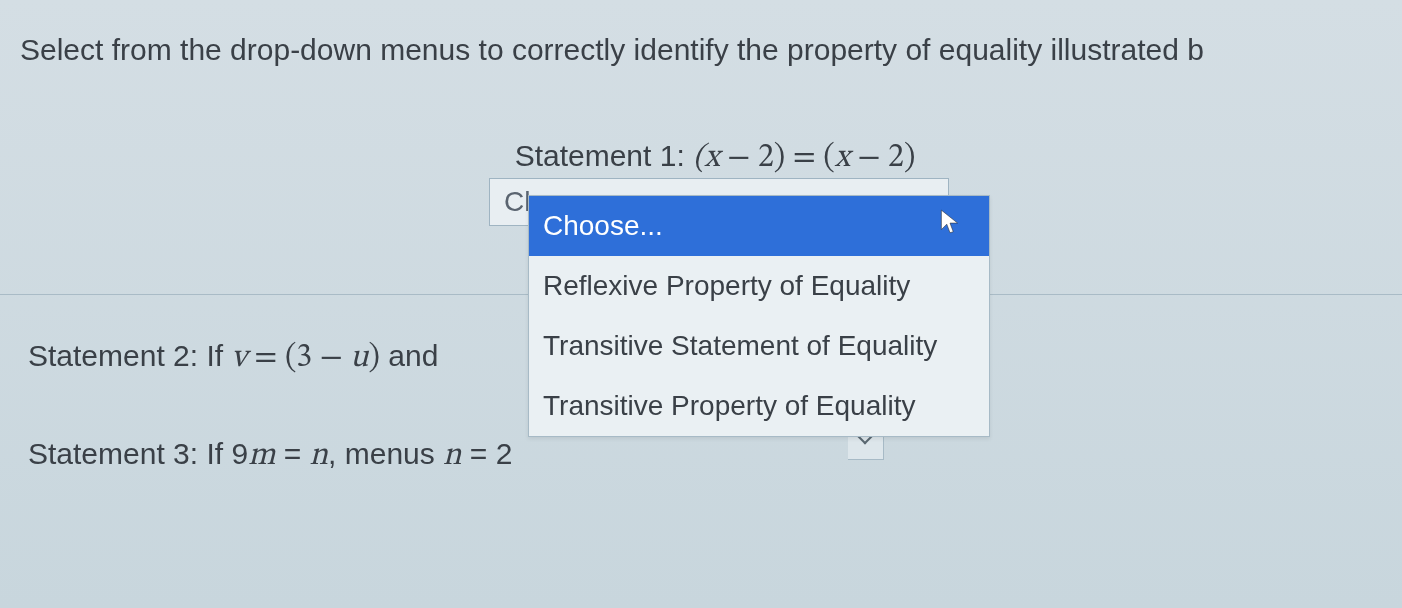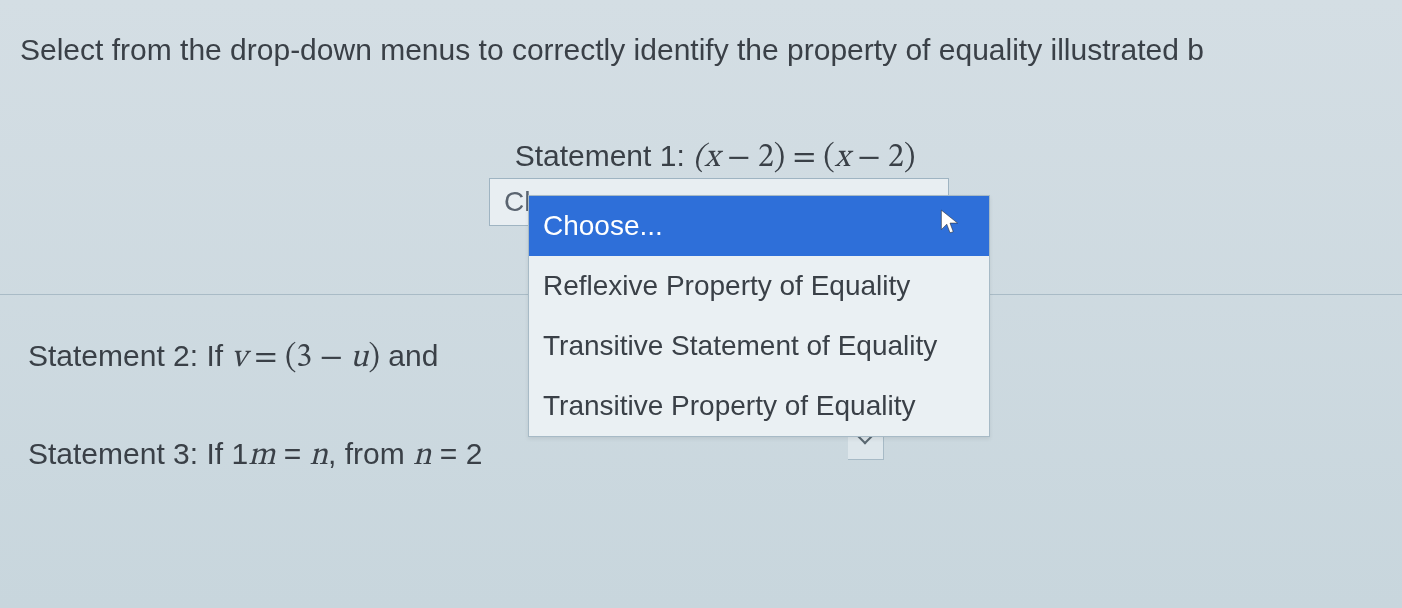--- a/index.html
+++ b/index.html
@@ -161,21 +161,21 @@
 <div class="hr-line"></div>
 
 <div class="statement-row row2">
   <span class="statement-label">
     <span>Statement 2: If </span><span class="math"><span class="italic">v</span> = (3 − <span class="italic">u</span>)</span><span> and</span>
   </span>
 </div>
 
 <div class="statement-row row3">
   <span class="statement-label">
-    <span>Statement 3: If 1</span><span class="math italic">m</span><span> = </span><span class="math italic">n</span><span>, from </span><span class="math italic">n</span><span> = 2</span>
+    <span>Statement 3: If 9</span><span class="math italic">m</span><span> = </span><span class="math italic">n</span><span>, menus </span><span class="math italic">n</span><span> = 2</span>
   </span>
 </div>
 
 <div class="stmt3-select-corner">
   <span class="chevron"></span>
 </div>
 
 <div class="dropdown-list">
   <div class="dropdown-option highlighted">
     <span>Choose...</span>

